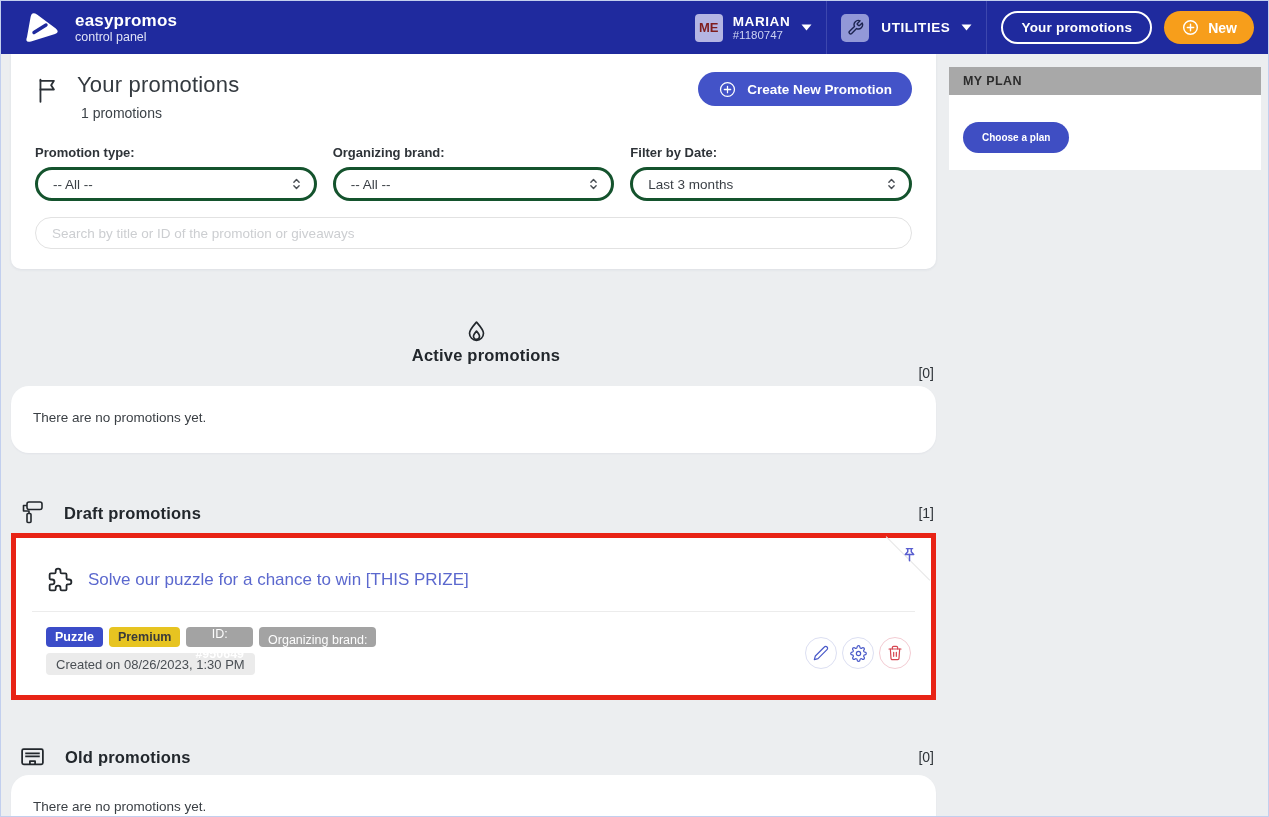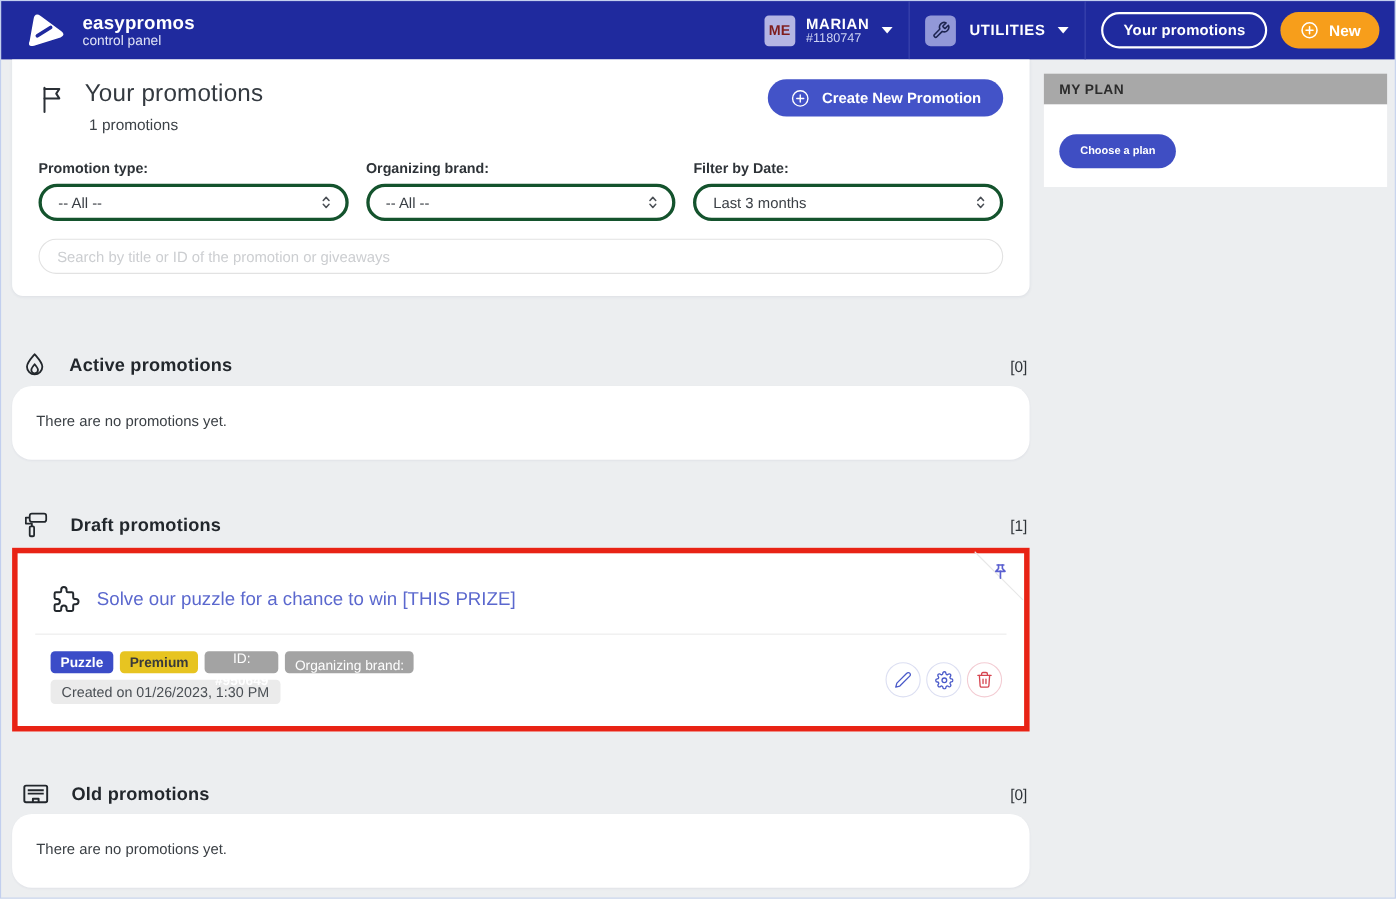--- a/index.html
+++ b/index.html
@@ -82,21 +82,21 @@
   .select-arrows { color:#4a4f55; display:flex; }
 
   .search-input {
     margin-top:16px; width:100%; height:32px; border:1px solid #e2e2e2; border-radius:16px;
     padding:0 16px; font-size:13.5px; font-family:inherit; color:#333; outline:none; background:#fff;
   }
   .search-input::placeholder { color:#ccced1; }
 
   
   .section-head { display:flex; align-items:center; margin-top:48px; padding:0 2px 0 8px; }
-  .section-head.first { margin-top:50px; }
+  .section-head.first { margin-top:50px;flex-direction:column; }
   .section-icon { color:#22272c; display:flex; }
   .section-title { font-size:16.5px; font-weight:700; color:#22272c; margin-left:19px; letter-spacing:.2px; }
   .section-count { margin-left:auto; font-size:14px; color:#2e3338; }
 
   .empty-card {
     margin-top:5px; background:#fff; border-radius:18px; padding:24px 22px 28px;
     box-shadow:0 1px 2px rgba(30,40,90,.05);
   }
   .empty-text { font-size:13.5px; color:#3a3f44; }
 
@@ -336,21 +336,21 @@
                 </span>
               <span class="badge badge-gray">
                 <svg width="13" height="13" viewBox="0 0 16 16" fill="none" stroke="#fdfdfd" stroke-width="1.5" stroke-linecap="round">
                   <circle cx="6.5" cy="6.5" r="4.5"></circle>
                     <path d="M10 10l3.5 3.5"></path>
                 </svg>
                 <span>Organizing brand: </span>
                   <b>Easypromos</b>
               </span>
             </div>
-            <div class="badge-created">Created on 01/26/2023, 1:30 PM</div>
+            <div class="badge-created">Created on 08/26/2023, 1:30 PM</div>
           </div>
 
           <div class="actions">
             <span class="action-circle ac-indigo">
               <svg width="16" height="16" viewBox="0 0 24 24" fill="none" stroke="currentColor" stroke-width="1.8" stroke-linecap="round" stroke-linejoin="round">
                 <path d="M17 3a2.83 2.83 0 1 1 4 4L7.5 20.5 2 22l1.5-5.5L17 3z"></path>
               </svg>
             </span>
             <span class="action-circle ac-indigo">
               <svg width="17" height="17" viewBox="0 0 24 24" fill="none" stroke="currentColor" stroke-width="1.7" stroke-linecap="round" stroke-linejoin="round">

